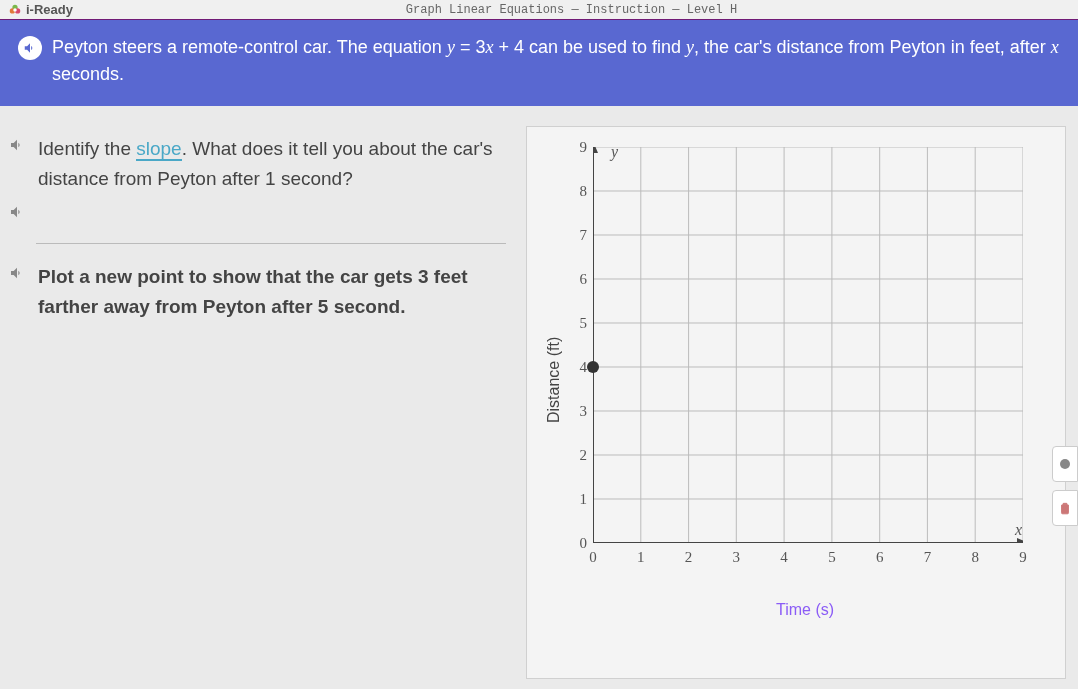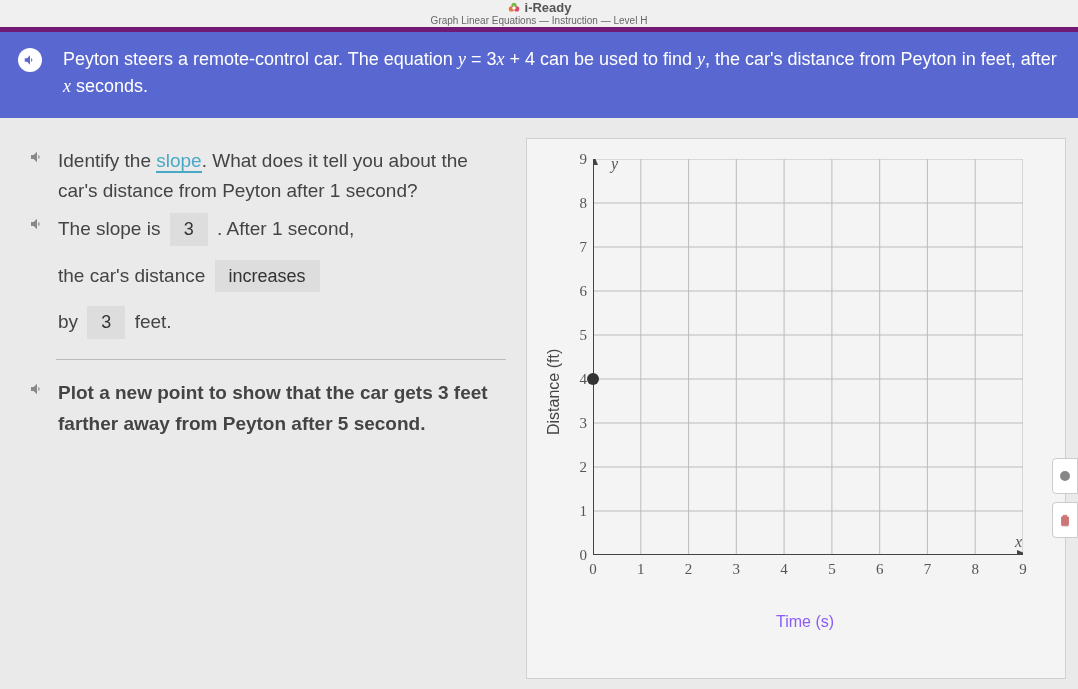--- a/index.html
+++ b/index.html
@@ -1,27 +1,27 @@
 <!DOCTYPE html>
 <html><head>
 <meta charset="utf-8">
 <style>
 * { box-sizing: border-box; margin: 0; padding: 0; }
 body { font-family: Arial, Helvetica, sans-serif; background: #c8c8c8; width: 1078px; height: 689px; overflow: hidden; }
 .app { width: 100%; height: 100%; background: #e8e8e8; display: flex; flex-direction: column; }
-.topbar { background: #f0f0f0; height: 32px; display: flex; align-items: center; padding: 0 8px; border-bottom: 5px solid #701a75; flex-direction: column; }
+.topbar { background: #f0f0f0; height: 20px; display: flex; align-items: center; padding: 0 8px; border-bottom: 1px solid #701a75; }
 .logo { display: flex; align-items: center; gap: 4px; font-size: 13px; color: #555; font-weight: bold; }
 .logo-icon { width: 14px; height: 14px; }
-.breadcrumb { flex: 1; text-align: center; font-size: 10px; color: #666; }
-.bluebar { background: #5968d1; color: #fff; padding: 14px 18px 18px 18px; display: flex; align-items: flex-start; gap: 21px; }
+.breadcrumb { flex: 1; text-align: center; font-size: 12px; color: #666; font-family: Liberation Mono, monospace; }
+.bluebar { background: #5968d1; color: #fff; padding: 14px 18px 18px 18px; display: flex; align-items: flex-start; gap: 10px; }
 .speaker-btn { width: 24px; height: 24px; border-radius: 50%; background: #fff; display: flex; align-items: center; justify-content: center; flex-shrink: 0; margin-top: 2px; cursor: pointer; }
 .speaker-btn svg { width: 14px; height: 14px; }
 .blue-text { font-size: 18px; line-height: 1.5; font-weight: 400; }
 .math-i { font-family: 'Times New Roman', serif; font-style: italic; }
-.content { flex: 1; display: flex; padding: 20px 12px 10px 26px; gap: 10px; background: #eaeaea; position: relative; }
+.content { flex: 1; display: flex; padding: 20px 12px 10px 6px; gap: 10px; background: #eaeaea; position: relative; }
 .left { flex: 1; padding: 8px 10px 0 0; }
 .q-row { display: flex; align-items: flex-start; gap: 10px; margin-bottom: 6px; }
 .speaker-sm { width: 22px; height: 22px; flex-shrink: 0; display:flex; align-items:center; justify-content:center; cursor:pointer; }
 .speaker-sm svg { width: 16px; height: 16px; fill: #888; }
 .q-text { font-size: 19px; color: #444; line-height: 1.6; }
 .slope-link { color: #4aa8c7; border-bottom: 2px solid #4aa8c7; cursor: pointer; }
 .fill { display: inline-block; background: #ddd; padding: 2px 14px; margin: 0 4px; font-size: 18px; color: #333; }
 .divider { border: none; border-top: 1px solid #bbb; margin: 20px 0 18px 30px; }
 .right { width: 540px; background: #f4f4f4; border: 1px solid #d0d0d0; padding: 14px 18px 8px 14px; position: relative; }
 .chart-wrap { display: flex; }
@@ -82,31 +82,20 @@
         <div class="q-text">
           <span>Identify the </span><span class="slope-link">slope</span><span>. What does it tell you about the car's distance from Peyton after 1 second?</span>
         </div>
       </div>
 
       <div class="q-row">
         <div class="speaker-sm">
           <svg viewBox="0 0 24 24">
               <path d="M3 9v6h4l5 5V4L7 9H3zm13 3a4 4 0 0 0-2-3.5v7A4 4 0 0 0 16 12z"></path>
             </svg>
-        </div>
-        <div class="q-text">
-          <div style="margin-bottom:14px;">
-            <span>The slope is </span><span class="fill">3</span><span> . After 1 second,</span>
-          </div>
-          <div style="margin-bottom:14px;">
-            <span>the car's distance </span><span class="fill">increases</span>
-          </div>
-          <div>
-            <span>by </span><span class="fill">3</span><span> feet.</span>
-          </div>
         </div>
       </div>
 
       <hr class="divider">
 
       <div class="q-row">
         <div class="speaker-sm">
           <svg viewBox="0 0 24 24">
               <path d="M3 9v6h4l5 5V4L7 9H3zm13 3a4 4 0 0 0-2-3.5v7A4 4 0 0 0 16 12z"></path>
             </svg>

